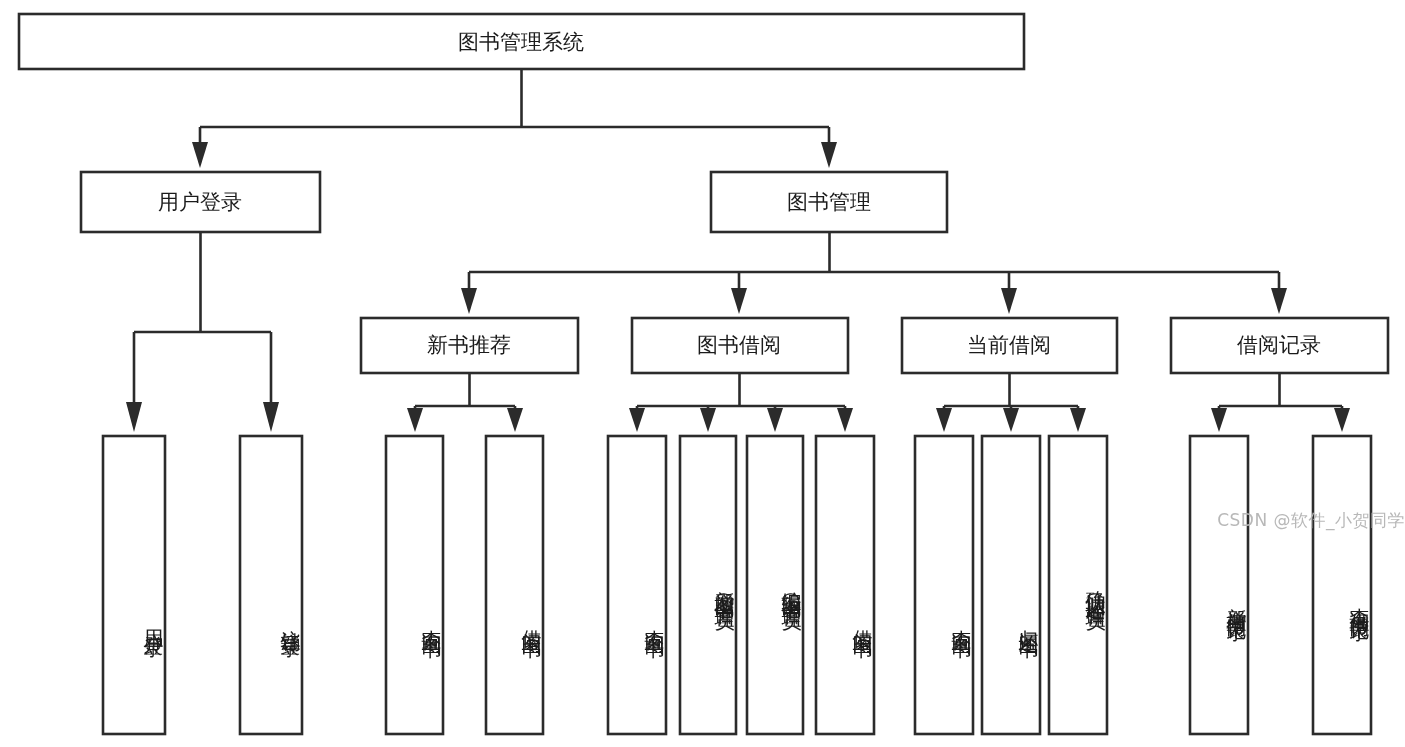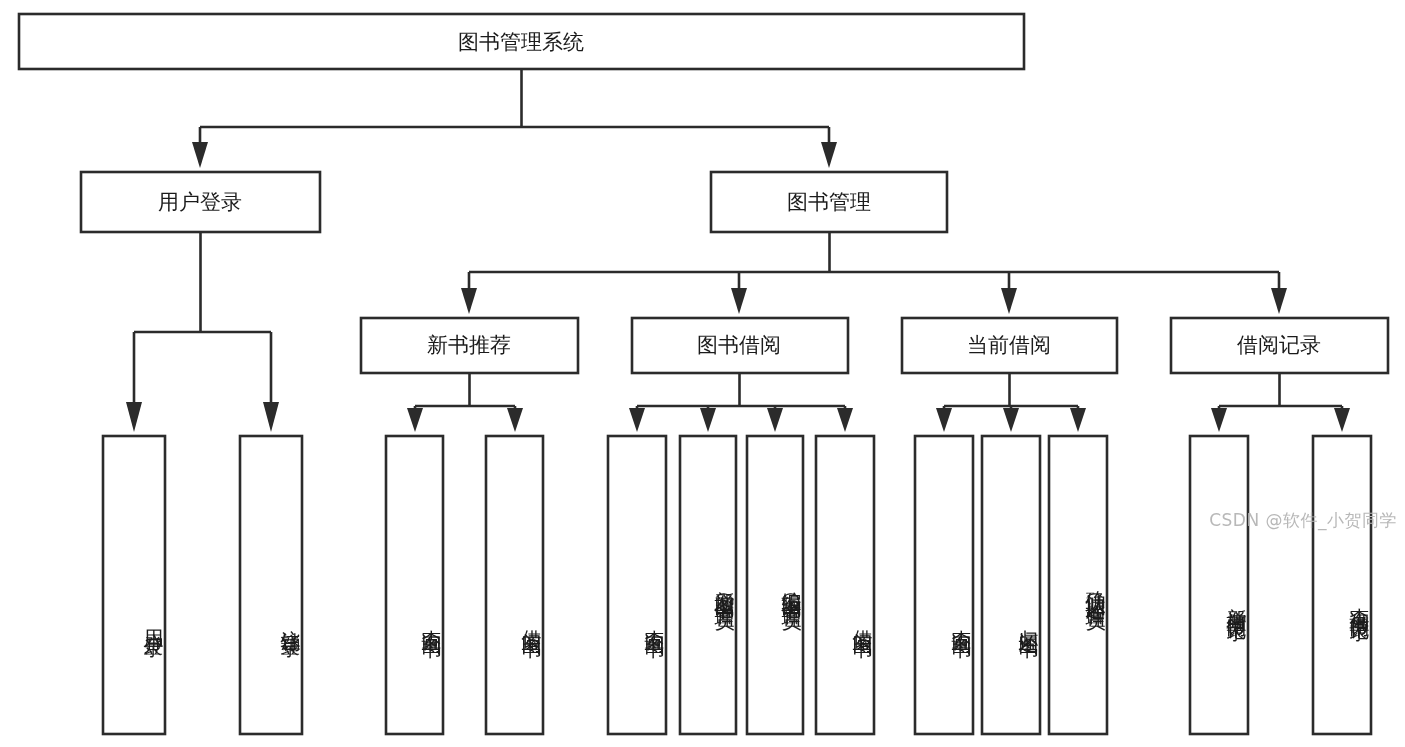--- a/index.html
+++ b/index.html
@@ -61,21 +61,21 @@
     letter-spacing: 3px;
     color: #1b1b1b;
     display: flex;
     align-items: flex-start;
     justify-content: center;
     white-space: nowrap;
     pointer-events: none;
   }
   .watermark {
     position: absolute;
-    right: 8px;
+    right: 0;
     bottom: 6px;
     font-family: "DejaVu Sans", "Liberation Sans", sans-serif;
     font-size: 17px;
     color: #b8b8b8;
     letter-spacing: 0.5px;
     white-space: nowrap;
   }
 </style>
 </head>
 <body>

